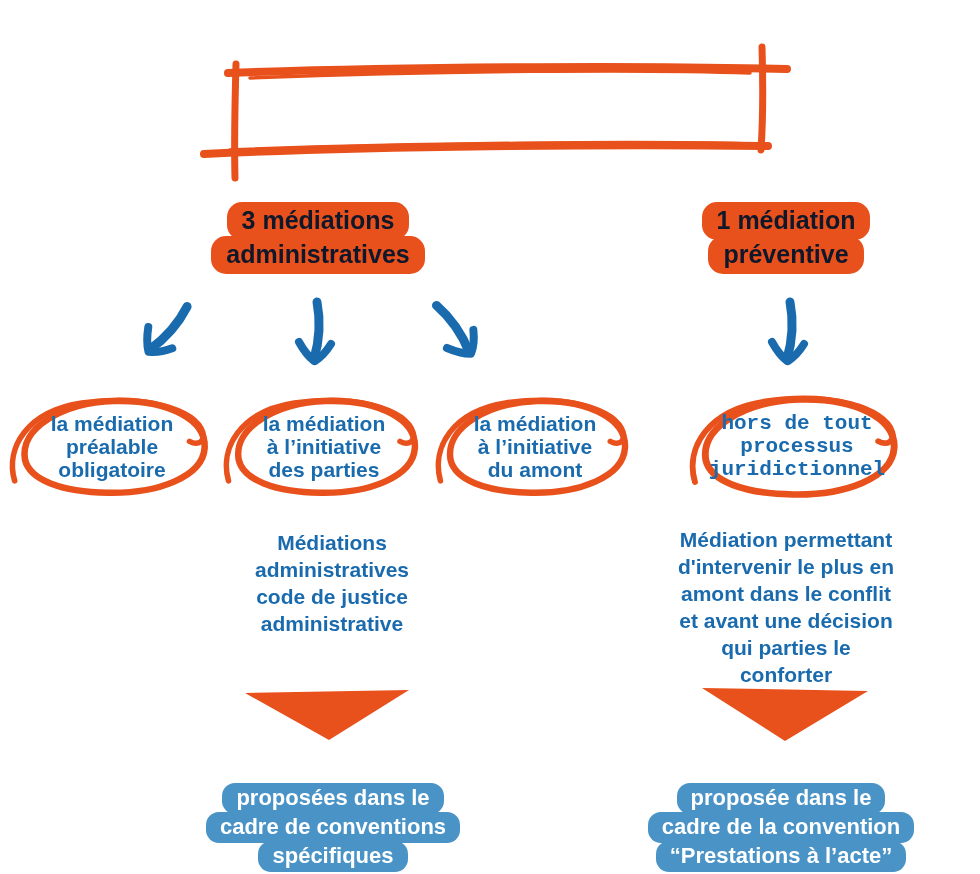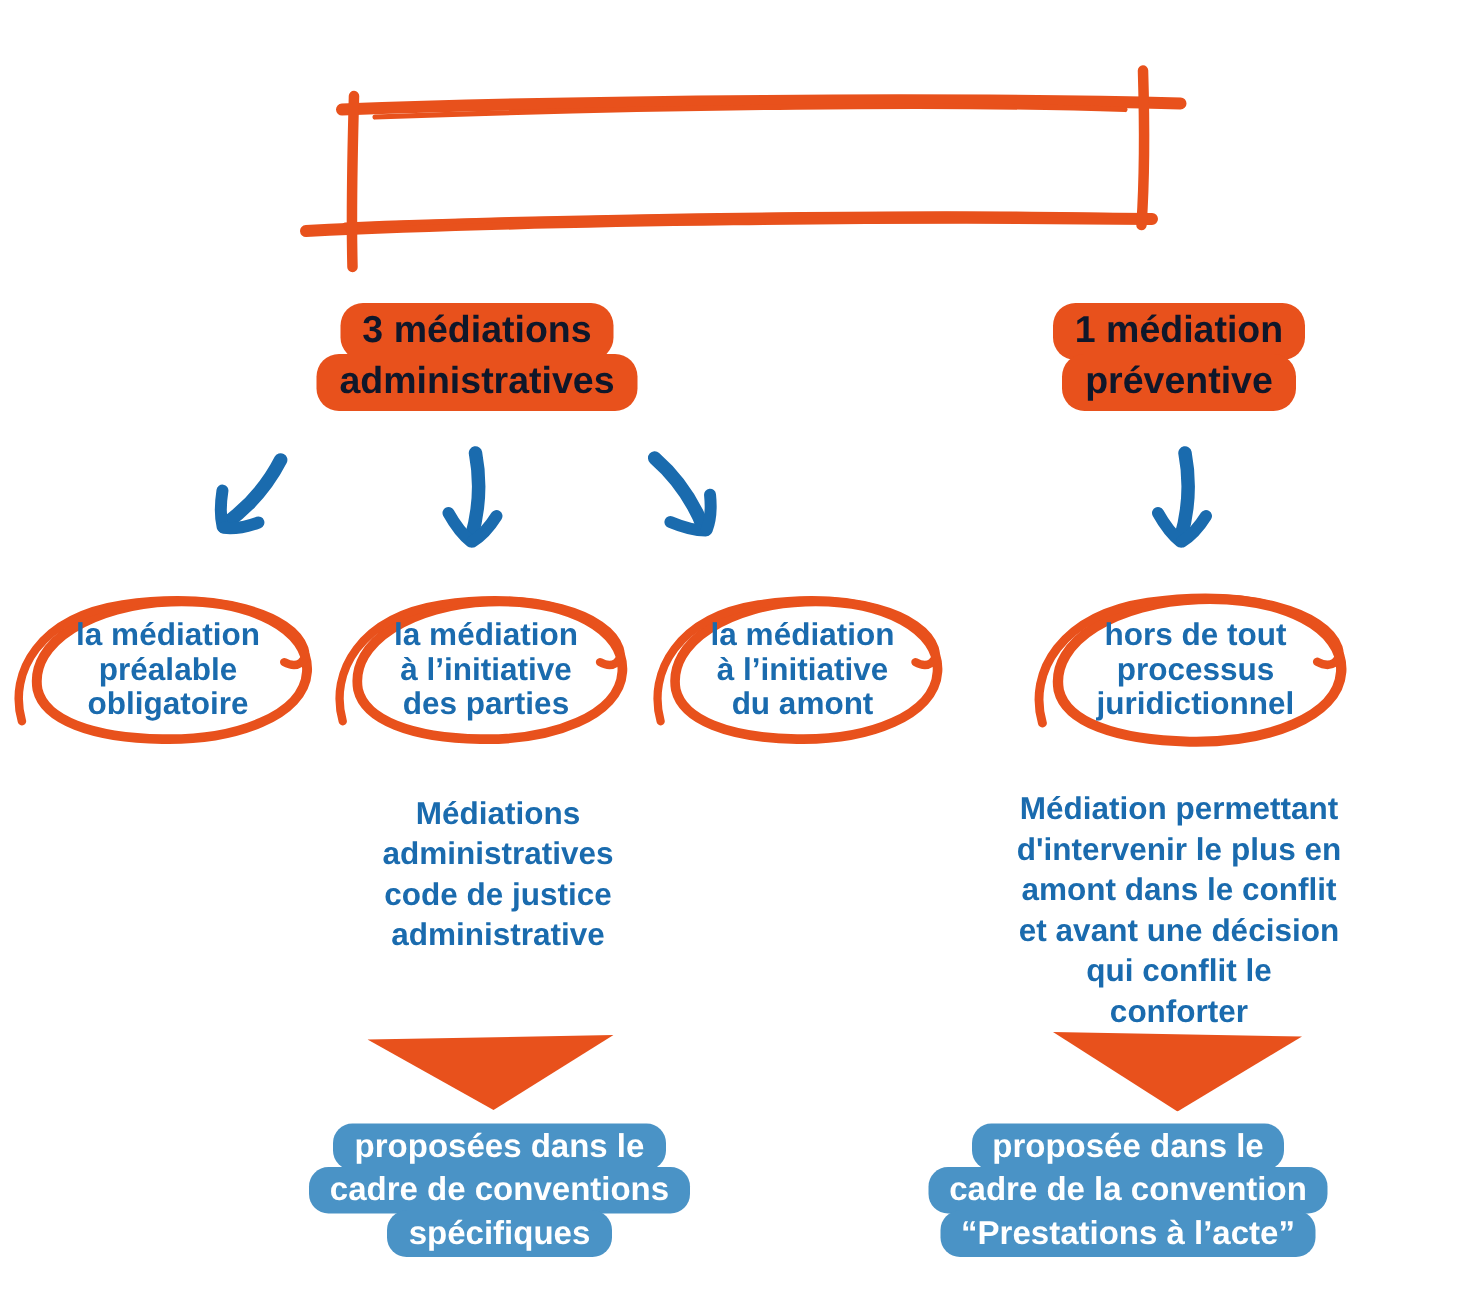--- a/index.html
+++ b/index.html
@@ -32,21 +32,21 @@
   }
   
   .oval{display:flex;align-items:center;justify-content:center;}
   .oval svg{position:absolute;left:0;top:0;width:100%;height:100%;}
   .oval .oval-text{
     position:relative;color:var(--blue);font-size:21px;line-height:23px;text-align:center;
   }
   
   .desc{color:var(--blue);font-size:21px;line-height:27px;text-align:center;}
   
-  .result{text-align:center;}
+  .result{text-align:center;margin-top:34px;}
   .result .line + .line{margin-top:-2px;}
   .result .line span{
     display:inline-block;background:var(--light-blue);color:#fff;
     font-size:22px;line-height:24px;padding:3px 14px 4px;border-radius:13px;
   }
 </style>
 </head>
 <body>
 
 <div class="canvas">
@@ -137,21 +137,21 @@
         <path d="M 7 98 C -3 62 20 22 78 13 C 145 3 198 20 206 45 C 209 55 201 60 192 55" stroke-width="6"></path>
       </g>
     </svg>
     <div class="oval-text">
       <div>la médiation</div>
       <div>à l’initiative</div>
       <div>du amont</div>
     </div>
   </div>
 
-  <div class="abs oval" style="left:688px;top:389px;width:218px;height:114px;">
+  <div class="abs oval" style="left:688px;top:389px;width:218px;height:114px;font-family:Liberation Mono, monospace;">
     <svg class="sketch" viewBox="0 0 220 120" preserveAspectRatio="none">
       <g fill="none" stroke="currentColor" stroke-linecap="round">
         <path d="M 18 75 C 12 40 58 13 112 11 C 170 9 210 32 208 62 C 206 94 158 112 106 111 C 56 110 23 97 18 75 Z" stroke-width="7"></path>
         <path d="M 7 98 C -3 62 20 22 78 13 C 145 3 198 20 206 45 C 209 55 201 60 192 55" stroke-width="6"></path>
       </g>
     </svg>
     <div class="oval-text">
       <div>hors de tout</div>
       <div>processus</div>
       <div>juridictionnel</div>
@@ -163,36 +163,36 @@
     <div>administratives</div>
     <div>code de justice</div>
     <div>administrative</div>
   </div>
 
   <div class="abs desc" style="left:656px;top:526px;width:260px;">
     <div>Médiation permettant</div>
     <div>d'intervenir le plus en</div>
     <div>amont dans le conflit</div>
     <div>et avant une décision</div>
-    <div>qui conflit le</div>
+    <div>qui parties le</div>
     <div>conforter</div>
   </div>
 
   <svg class="abs tri" style="left:245px;top:690px;" width="164" height="50" viewBox="0 0 164 50">
     <polygon points="0,3 164,0 84,50" fill="currentColor"></polygon>
   </svg>
   <svg class="abs tri" style="left:702px;top:688px;" width="166" height="53" viewBox="0 0 166 53">
     <polygon points="0,0 166,3 83,53" fill="currentColor"></polygon>
   </svg>
 
   <div class="abs result" style="left:183px;top:749px;width:300px;">
     <div class="line"><span>proposées dans le</span></div>
     <div class="line"><span>cadre de conventions</span></div>
     <div class="line"><span>spécifiques</span></div>
   </div>
 
-  <div class="abs result" style="left:602px;top:749px;width:300px;">
+  <div class="abs result" style="left:631px;top:749px;width:300px;">
     <div class="line"><span>proposée dans le</span></div>
     <div class="line"><span>cadre de la convention</span></div>
     <div class="line"><span>“Prestations à l’acte”</span></div>
   </div>
 
 </div>
 
 </body></html>

